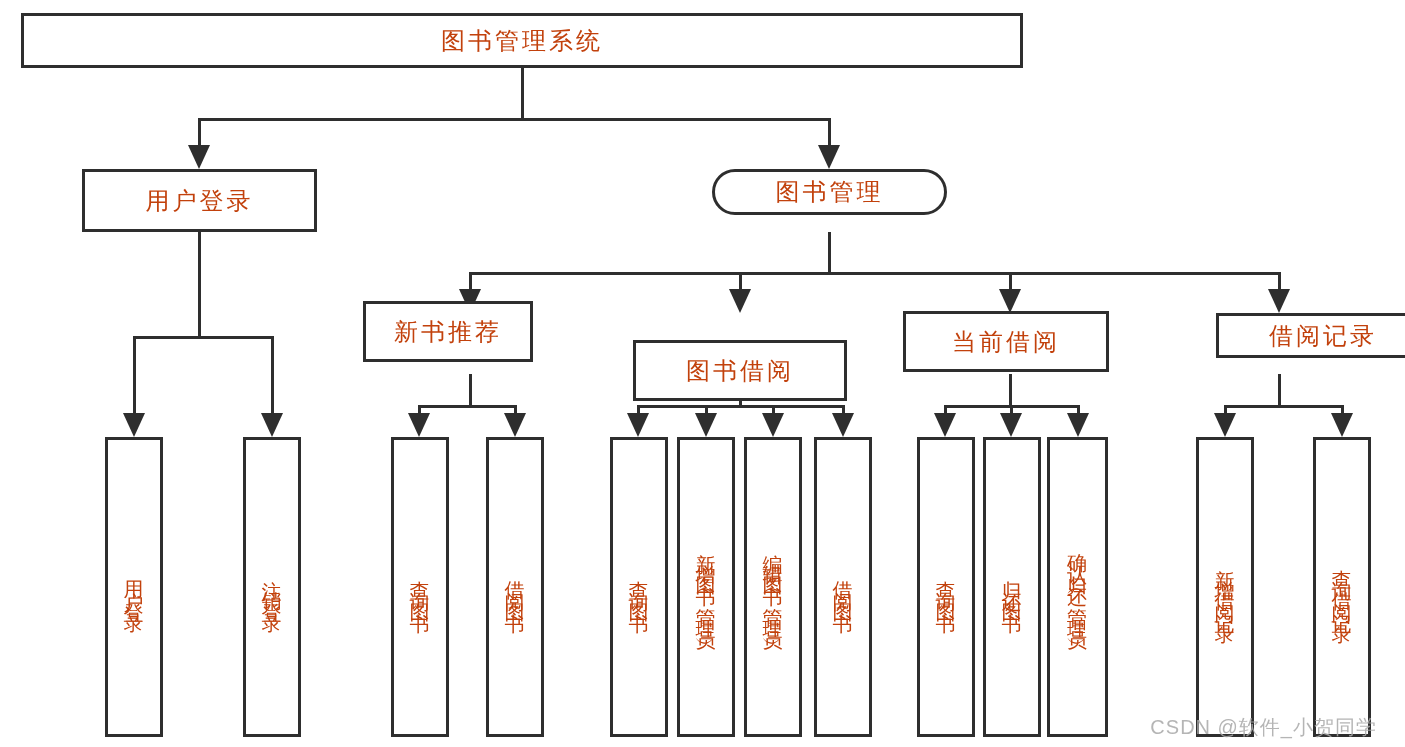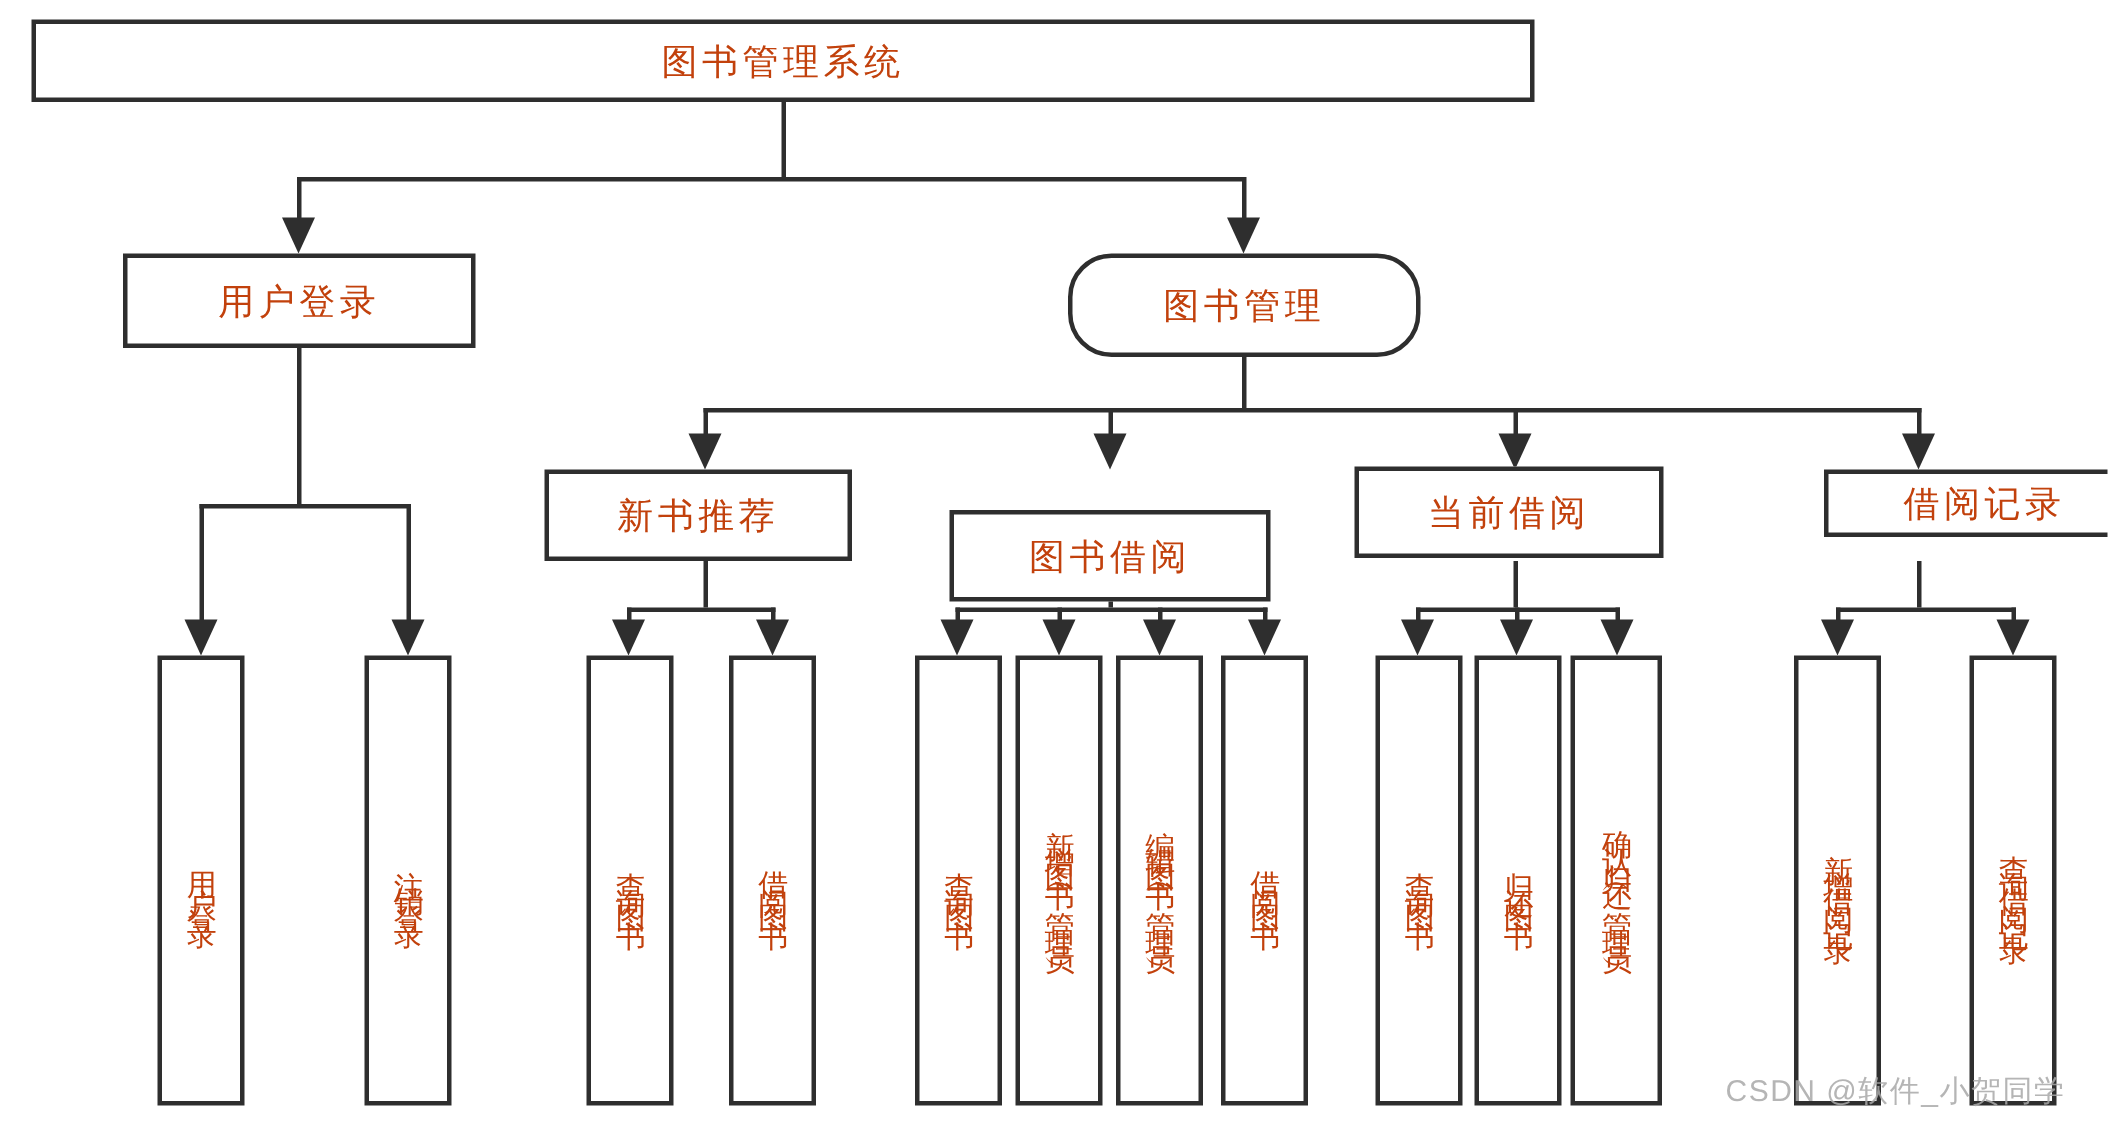--- a/index.html
+++ b/index.html
@@ -42,22 +42,22 @@
     font-size: 20px;
     color: rgba(168,168,168,0.85);
     letter-spacing: 1px;
     z-index: 5;
     white-space: nowrap;
   }
 
   
   #n-root            { left: 21px;   top: 13px;  width: 1002px; height: 55px; }
   #n-user-login      { left: 82px;   top: 169px; width: 235px;  height: 63px; }
-  #n-book-mgmt       { left: 712px;  top: 169px; width: 235px;  height: 69px; border-radius: 29px; }
-  #n-new-book-rec    { left: 363px;  top: 313px; width: 205px;  height: 61px; }
+  #n-book-mgmt       { left: 712px;  top: 169px; width: 235px;  height: 46px; border-radius: 29px; }
+  #n-new-book-rec    { left: 363px;  top: 301px; width: 170px;  height: 61px; }
   #n-book-borrow     { left: 633px;  top: 313px; width: 214px;  height: 61px; margin-top: 27px; }
   #n-current-borrow  { left: 903px;  top: 311px; width: 206px;  height: 61px; }
   #n-borrow-records  { left: 1216px; top: 313px; width: 214px;  height: 45px; }
 
   .vbox { top: 437px; height: 300px; width: 58px; }
   #v-user-login          { left: 105px; }
   #v-logout              { left: 243px; }
   #v-query-book-1        { left: 391px; }
   #v-borrow-book-1       { left: 486px; }
   #v-query-book-2        { left: 610px; }

